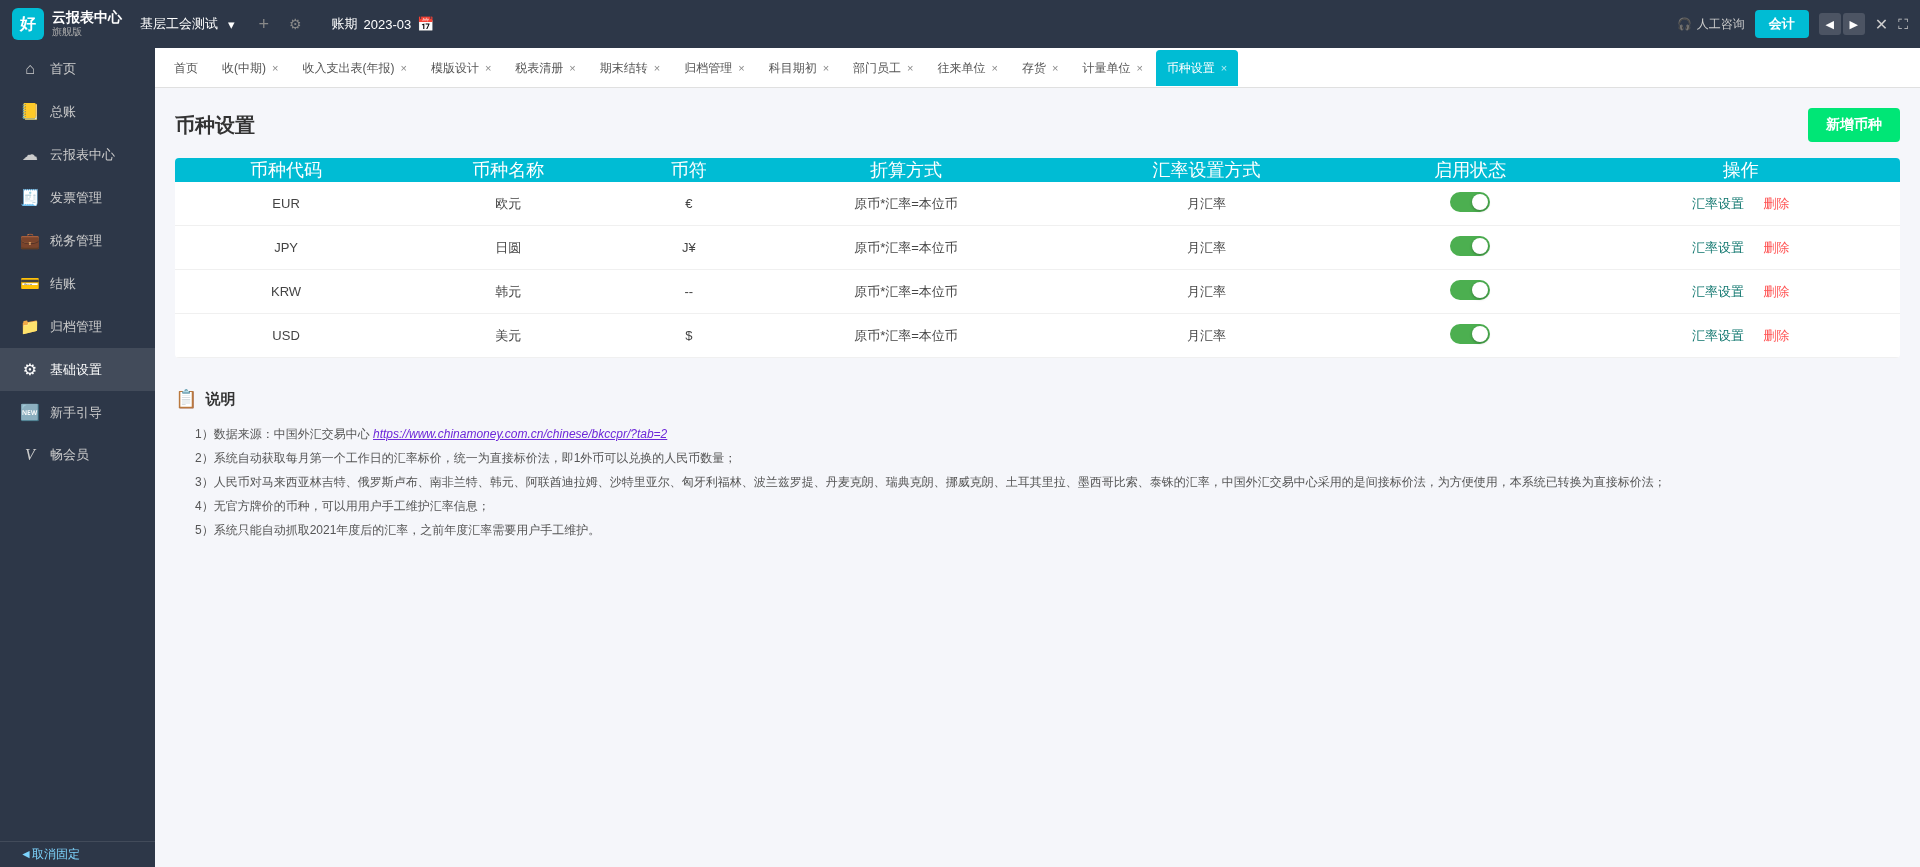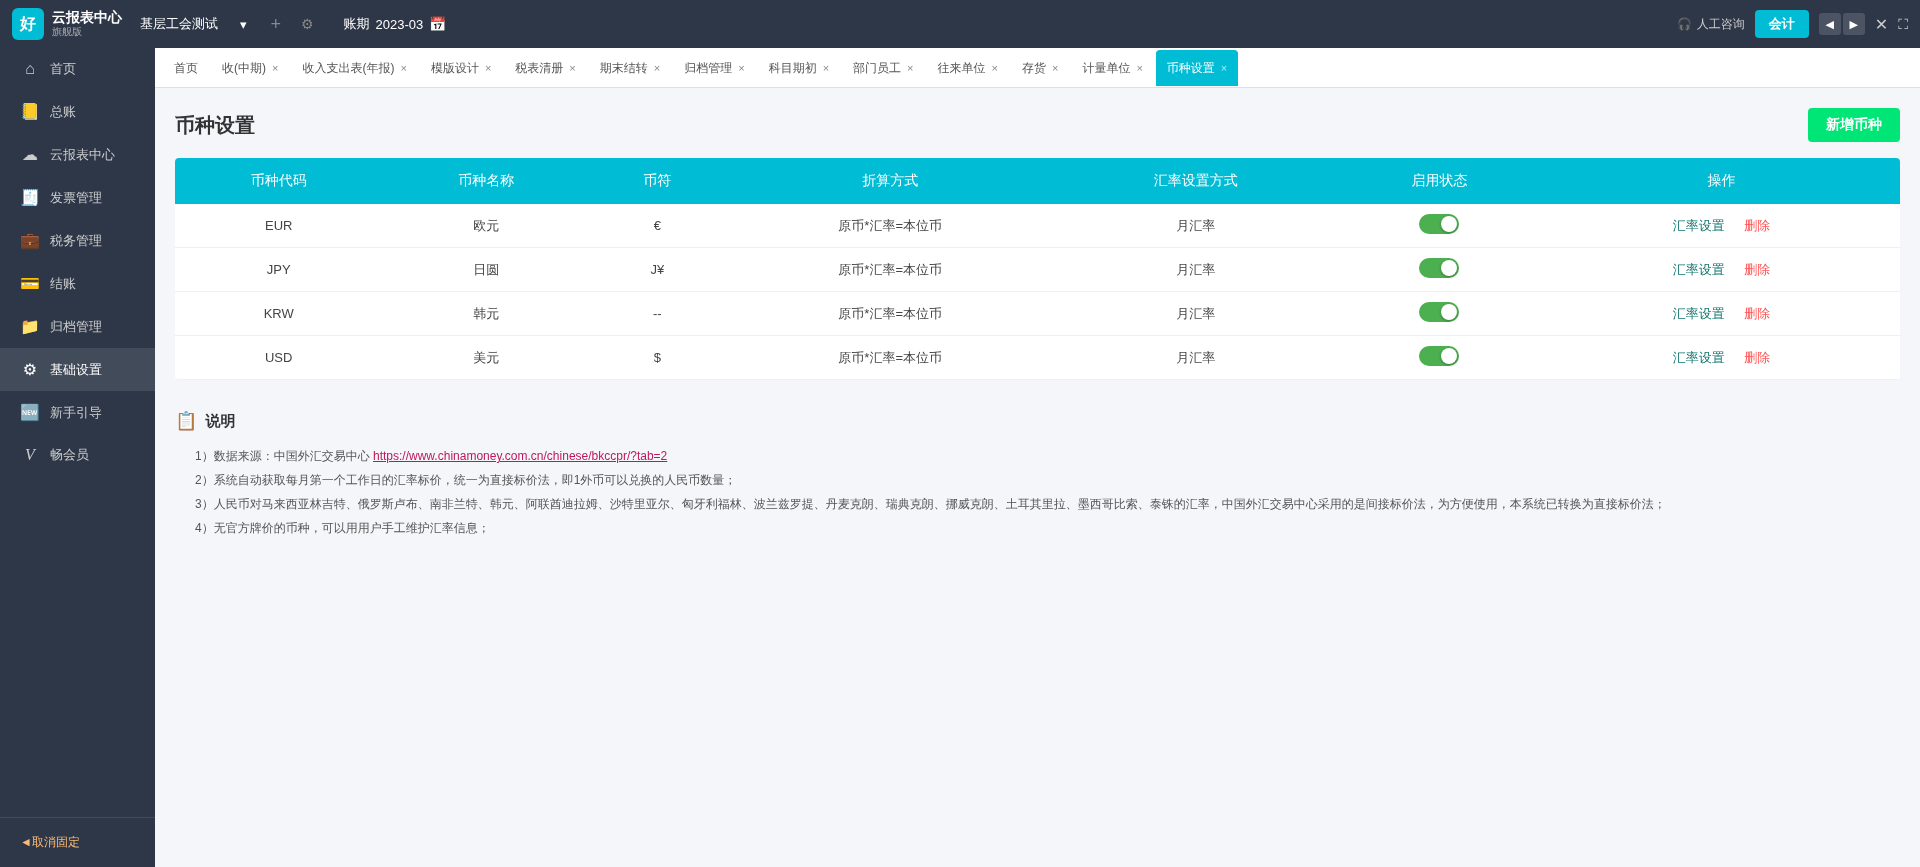--- a/index.html
+++ b/index.html
@@ -12,68 +12,68 @@
     .sidebar { width: 155px; background: #2d3748; display: flex; flex-direction: column; flex-shrink: 0; }
     .content-area { flex: 1; display: flex; flex-direction: column; overflow: hidden; }
     .tab-bar { height: 40px; background: #fff; border-bottom: 1px solid #e0e0e0; display: flex; align-items: center; padding: 0 8px; gap: 2px; overflow-x: auto; flex-shrink: 0; }
     .page-content { flex: 1; overflow-y: auto; padding: 20px; background: #f5f6fa; }
 
     
     .logo-area { display: flex; align-items: center; gap: 8px; }
     .logo-icon { width: 32px; height: 32px; background: #00bcd4; border-radius: 6px; display: flex; align-items: center; justify-content: center; color: white; font-size: 16px; font-weight: bold; }
     .logo-text { color: white; font-size: 14px; font-weight: bold; line-height: 1.2; }
     .logo-sub { color: #aaa; font-size: 10px; }
-    .company-selector { display: flex; align-items: center; gap: 22px; color: white; font-size: 13px; cursor: pointer; padding: 4px 8px; border-radius: 4px; }
+    .company-selector { display: flex; align-items: center; gap: 10px; color: white; font-size: 13px; cursor: pointer; padding: 4px 8px; border-radius: 4px; }
     .period-info { color: white; font-size: 13px; display: flex; align-items: center; gap: 6px; padding-left: 16px; }
     .period-icon { color: #00bcd4; font-size: 14px; }
     .top-bar-right { margin-left: auto; display: flex; align-items: center; gap: 10px; }
     .help-btn { color: #ccc; font-size: 12px; display: flex; align-items: center; gap: 4px; cursor: pointer; }
     .account-btn { background: #00bcd4; color: white; border: none; border-radius: 4px; padding: 5px 14px; font-size: 13px; cursor: pointer; font-weight: bold; }
     .nav-arrows { display: flex; gap: 2px; }
     .nav-arrow { width: 22px; height: 22px; background: rgba(255,255,255,0.15); border: none; color: white; cursor: pointer; border-radius: 3px; display: flex; align-items: center; justify-content: center; font-size: 11px; }
     .close-btn { background: none; border: none; color: #ccc; font-size: 16px; cursor: pointer; }
     .expand-btn { background: none; border: none; color: #ccc; font-size: 14px; cursor: pointer; }
 
     
     .sidebar-item { display: flex; align-items: center; gap: 10px; padding: 12px 20px; color: #ccc; cursor: pointer; font-size: 13px; }
     .sidebar-item.active { color: white; background: rgba(255,255,255,0.1); }
     .sidebar-item .icon { font-size: 16px; width: 20px; text-align: center; }
-    .sidebar-bottom { margin-top: auto; padding: 16px 20px; color: #fdba74; font-size: 12px; cursor: pointer; display: flex; align-items: center; gap: 6px; border-top: 1px solid rgba(255,255,255,0.1); }
+    .sidebar-bottom { margin-top: auto; padding: 4px 20px; color: #7dd3fc; font-size: 12px; cursor: pointer; display: flex; align-items: center; gap: 6px; border-top: 1px solid rgba(255,255,255,0.1); }
 
     
     .tab { display: flex; align-items: center; gap: 4px; padding: 0 10px; height: 36px; font-size: 12px; color: #555; cursor: pointer; border-radius: 4px 4px 0 0; white-space: nowrap; border: 1px solid transparent; border-bottom: none; }
     .tab.active { background: #00bcd4; color: white; border-color: #00bcd4; }
     .tab .close-x { font-size: 11px; color: inherit; opacity: 0.7; margin-left: 2px; }
     .tab-add { background: none; border: none; color: #888; font-size: 18px; cursor: pointer; padding: 0 6px; }
     .tab-gear { background: none; border: none; color: #888; font-size: 14px; cursor: pointer; padding: 0 4px; }
 
     
     .page-title-row { display: flex; align-items: center; justify-content: space-between; margin-bottom: 16px; }
     .page-title { font-size: 20px; font-weight: bold; color: #333; }
     .new-btn { background: #00e676; color: white; border: none; border-radius: 4px; padding: 8px 18px; font-size: 14px; cursor: pointer; font-weight: bold; }
 
     
     .data-table { width: 100%; border-collapse: collapse; background: white; border-radius: 4px; overflow: hidden; }
-    .data-table th { background: #00bcd4; color: white; padding: 14px 12px; text-align: center; font-size: 14px; font-weight: normal; }
+    .data-table th { background: #00bcd4; color: white; padding: 0 12px; text-align: center; font-size: 18px; font-weight: normal; }
     .data-table td { padding: 10px 12px; text-align: center; font-size: 13px; border-bottom: 1px solid #f0f0f0; color: #444; }
     .action-link { color: #0f766e; cursor: pointer; text-decoration: none; margin: 0 8px; }
     .action-delete { color: #ff5252; cursor: pointer; margin: 0 8px; }
 
     
     .toggle { display: inline-flex; align-items: center; cursor: pointer; }
     .toggle-track { width: 40px; height: 20px; background: #4caf50; border-radius: 10px; position: relative; transition: background 0.2s; }
     .toggle-thumb { width: 16px; height: 16px; background: white; border-radius: 50%; position: absolute; top: 2px; right: 2px; transition: right 0.2s; box-shadow: 0 1px 3px rgba(0,0,0,0.3); }
 
     
     .notice-section { margin-top: 30px; }
     .notice-title { display: flex; align-items: center; gap: 8px; font-size: 15px; font-weight: bold; color: #333; margin-bottom: 12px; }
     .notice-icon { color: #00bcd4; font-size: 18px; }
     .notice-list { padding-left: 0; list-style: none; }
     .notice-list li { font-size: 12px; color: #555; line-height: 2; padding-left: 20px; }
-    .notice-link { color: #be185d; text-decoration: underline; }
+    .notice-link { color: #6d28d9; text-decoration: underline; font-style: italic; }
 
     
     ::-webkit-scrollbar { width: 6px; height: 6px; }
     ::-webkit-scrollbar-track { background: #f0f0f0; }
     ::-webkit-scrollbar-thumb { background: #ccc; border-radius: 3px; }
   </style>
 </head>
 <body>
 
 <div class="app-container">
@@ -322,19 +322,20 @@
             <span>说明</span>
           </div>
           <ul class="notice-list">
             <li>
               <span>1）数据来源：中国外汇交易中心 </span>
               <a class="notice-link" href="#">https://www.chinamoney.com.cn/chinese/bkccpr/?tab=2</a>
             </li>
             <li>2）系统自动获取每月第一个工作日的汇率标价，统一为直接标价法，即1外币可以兑换的人民币数量；</li>
             <li>3）人民币对马来西亚林吉特、俄罗斯卢布、南非兰特、韩元、阿联酋迪拉姆、沙特里亚尔、匈牙利福林、波兰兹罗提、丹麦克朗、瑞典克朗、挪威克朗、土耳其里拉、墨西哥比索、泰铢的汇率，中国外汇交易中心采用的是间接标价法，为方便使用，本系统已转换为直接标价法；</li>
             <li>4）无官方牌价的币种，可以用用户手工维护汇率信息；</li>
+            <li>5）系统只能自动抓取2021年度后的汇率，之前年度汇率需要用户手工维护。</li>
           </ul>
         </div>
 
       </div>
     </div>
   </div>
 </div>
 
 </body></html>

